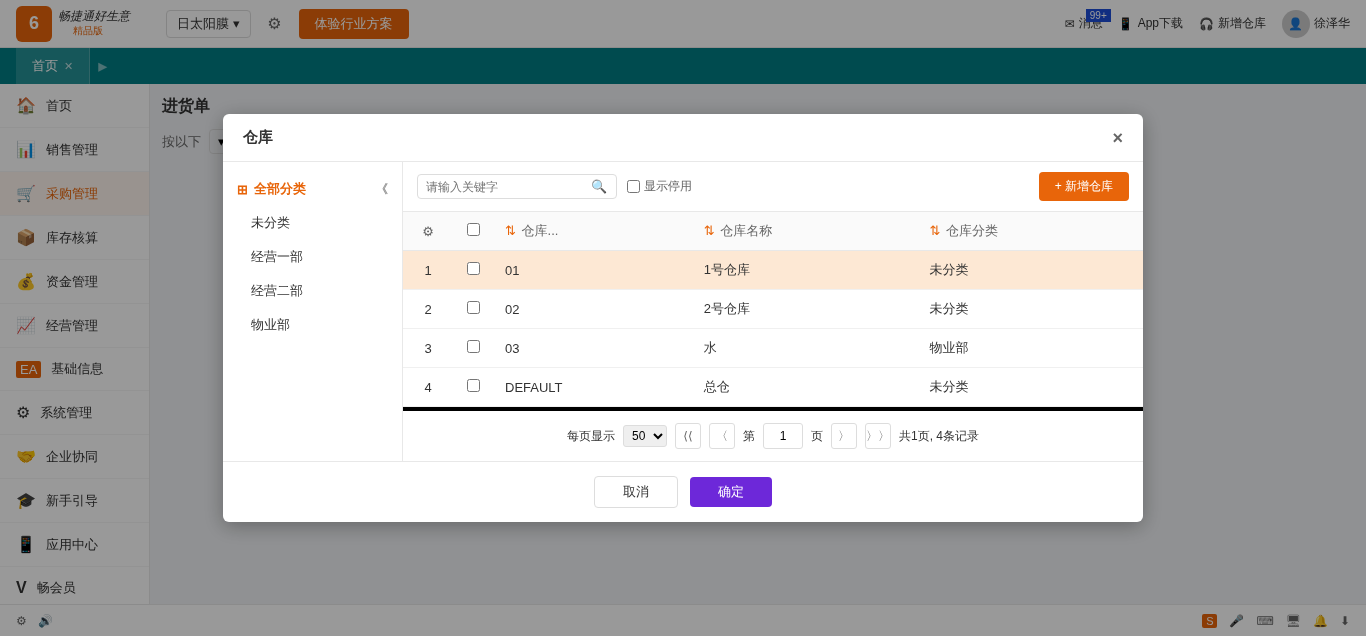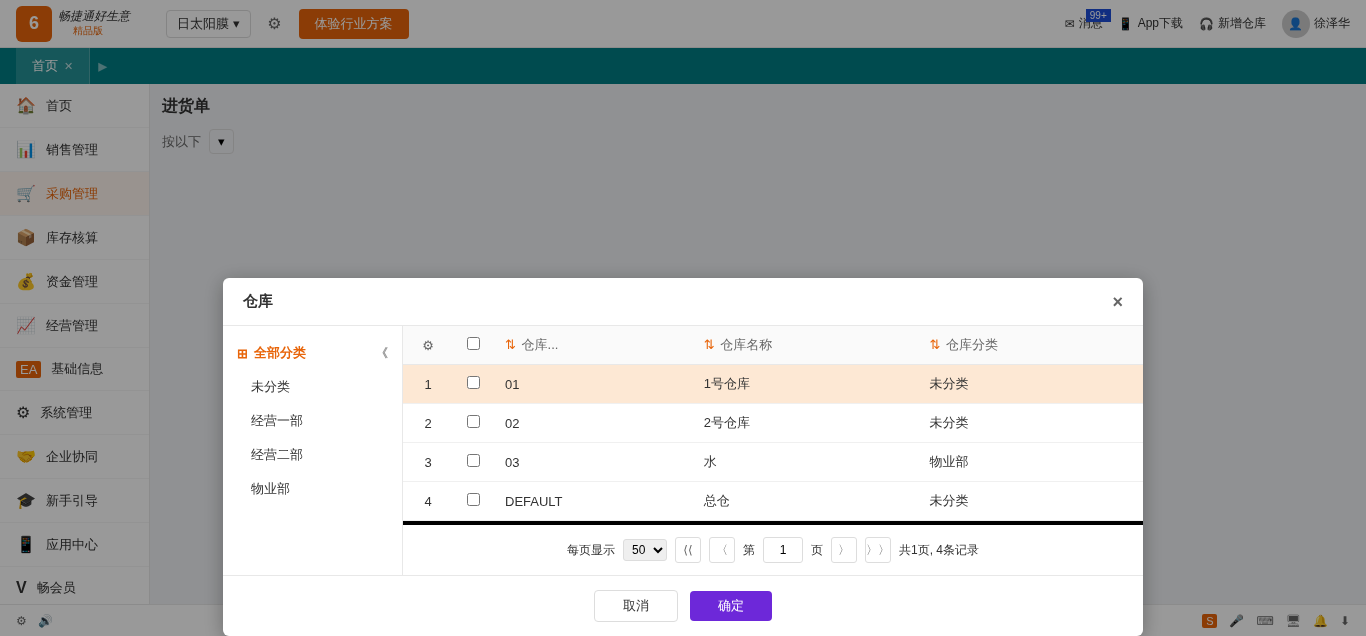--- a/index.html
+++ b/index.html
@@ -128,21 +128,21 @@
     }
     .toolbar {
       display: flex; align-items: center; gap: 8px;
       margin-bottom: 12px; flex-wrap: wrap;
     }
 
     
     .modal-overlay {
       position: fixed; top: 0; left: 0; right: 0; bottom: 0;
       background: rgba(0,0,0,0.4); z-index: 100;
-      display: flex; align-items: flex-end; justify-content: center;
+      display: flex; align-items: center; justify-content: center;
     }
     .modal {
       background: white;
       border-radius: 6px;
       width: 920px;
       max-height: 580px;
       display: flex;
       flex-direction: column;
       box-shadow: 0 4px 20px rgba(0,0,0,0.3);
     }
@@ -434,20 +434,31 @@
             <div class="category-item">
               <span>经营二部</span>
             </div>
             <div class="category-item">
               <span>物业部</span>
             </div>
           </div>
 
           <div class="table-panel">
 
+            <div class="table-toolbar">
+              <div class="search-box">
+                <input type="text" placeholder="请输入关键字" style="">
+                <span style="color:#999;">🔍</span>
+              </div>
+              <label class="show-disabled">
+                <input type="checkbox" style="">
+                <span>显示停用</span>
+              </label>
+              <button class="new-btn">+ 新增仓库</button>
+            </div>
 
             <div class="data-table">
               <table>
                 <thead>
                   <tr>
                     <th>⚙</th>
                     <th><input type="checkbox" style=""></th>
                     <th>
                       <span class="sort-icon">⇅</span>
                       <span>仓库...</span>

